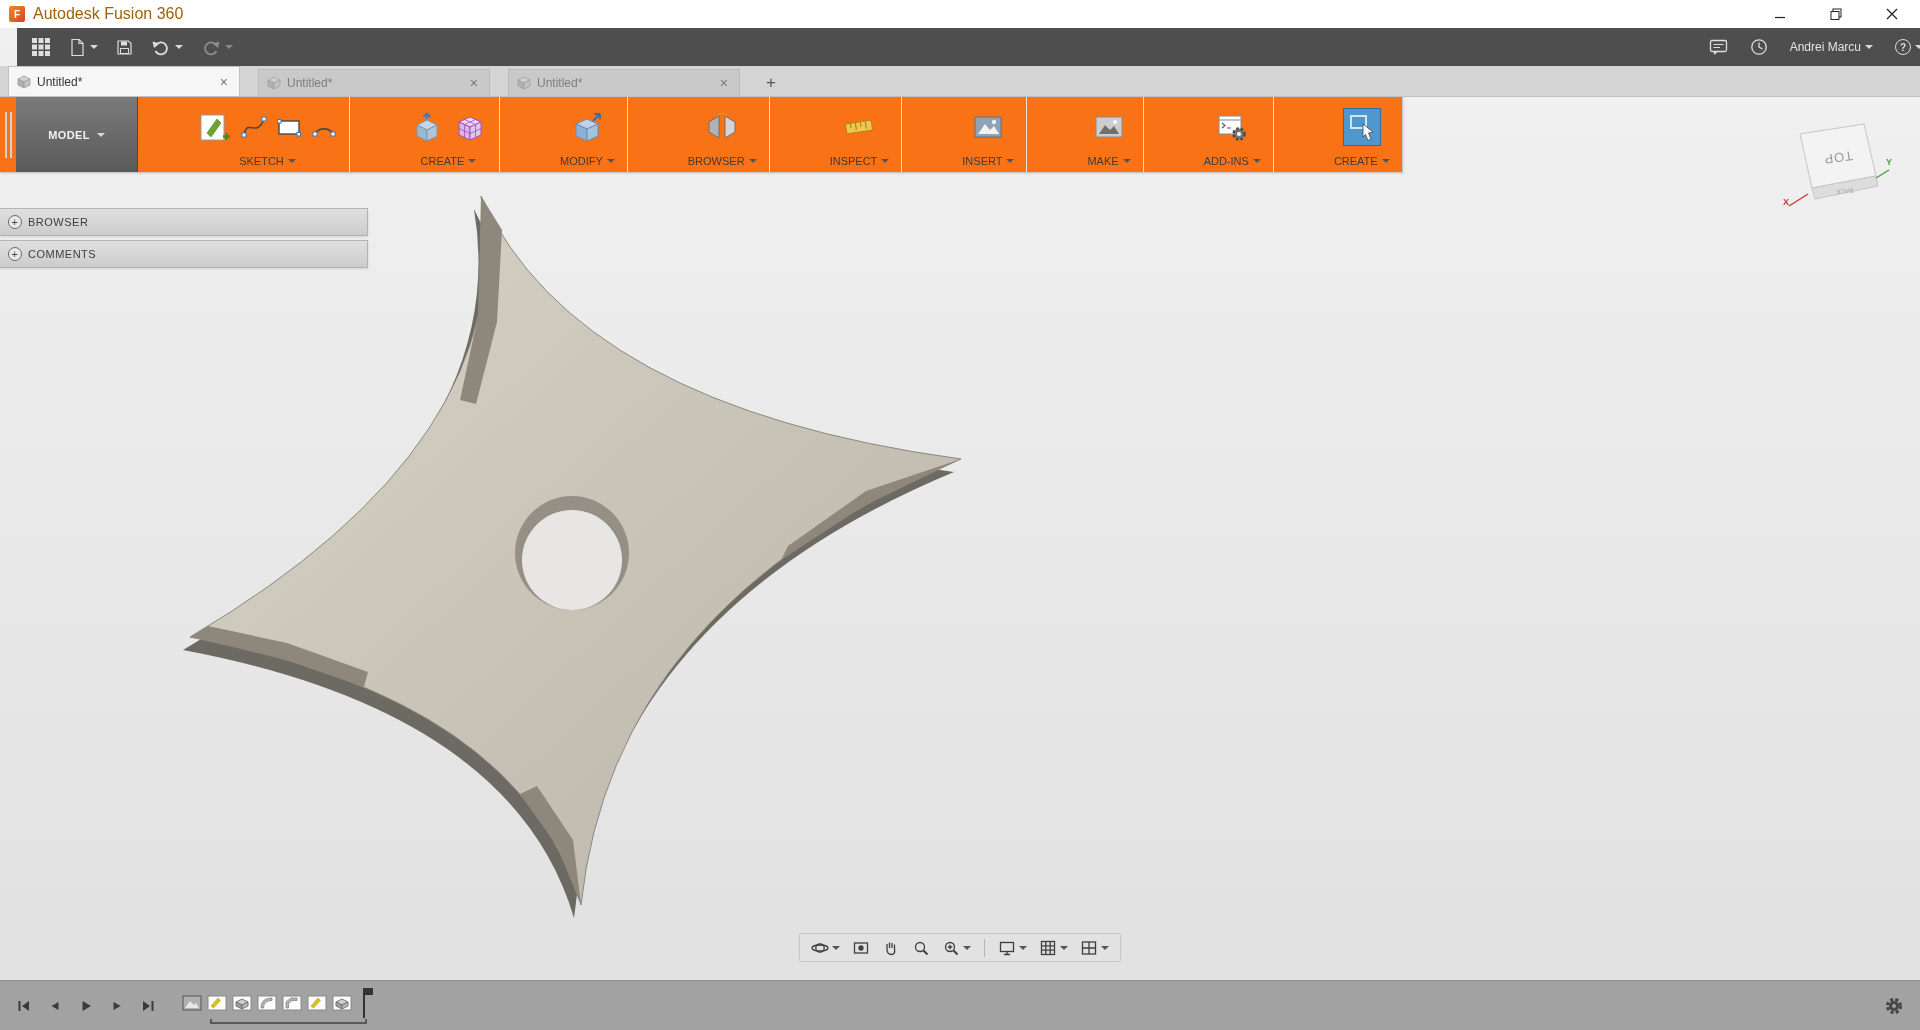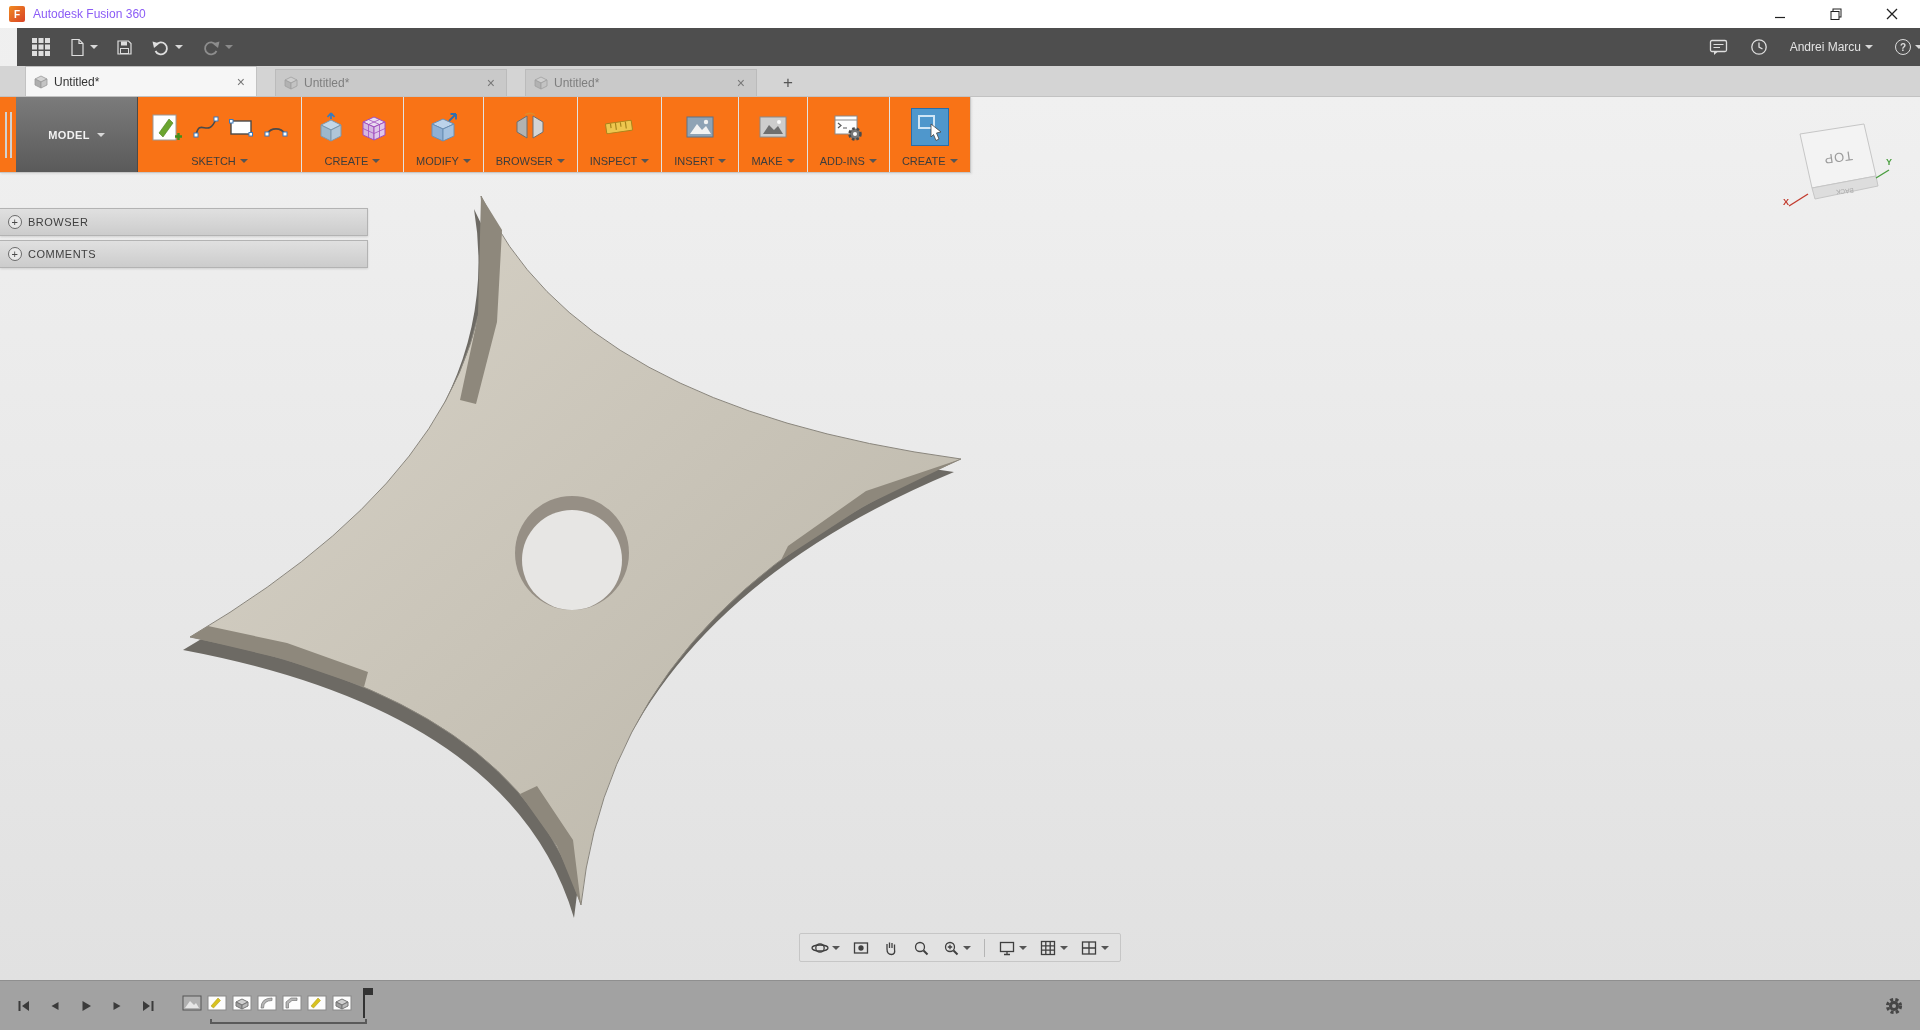--- a/index.html
+++ b/index.html
@@ -3,49 +3,49 @@
 <meta charset="utf-8">
 <style>
   * { box-sizing: border-box; margin: 0; padding: 0; }
   html, body { width: 1920px; height: 1030px; overflow: hidden; font-family: "Liberation Sans", sans-serif; }
   body { position: relative; background: linear-gradient(#f0f0f0, #e2e2e2); }
   svg { display: block; }
 
   
   .titlebar { position: absolute; top: 0; left: 0; width: 100%; height: 28px; background: #ffffff; display: flex; align-items: center; z-index: 50; }
   .app-logo { width: 16px; height: 16px; margin: 0 8px 0 9px; border-radius: 2px; background: linear-gradient(135deg, #f08a21, #d94226); color: #fff; font-size: 10px; font-weight: bold; display: flex; align-items: center; justify-content: center; }
-  .titlebar-title { font-size: 12px; color: #8b5cf6; }
+  .titlebar-title { font-size: 16px; color: #a16207; }
   .win-controls { margin-left: auto; display: flex; height: 100%; }
   .win-btn { width: 56px; height: 100%; display: flex; align-items: center; justify-content: center; cursor: default; }
 
   
   .appbar { position: absolute; top: 28px; left: 17px; width: 100%; height: 38px; background: #4e4e4e; display: flex; align-items: center; padding: 8px 14px; z-index: 50; }
   .appbar .abtn { display: flex; align-items: center; gap: 4px; margin-right: 18px; }
   .appbar .right { margin-left: auto; display: flex; align-items: center; gap: 22px; }
   .caret { width: 0; height: 0; border-left: 4px solid transparent; border-right: 4px solid transparent; border-top: 4px solid #555; display: inline-block; }
   .caret.light { border-top-color: #d8d8d8; }
   .caret.dim { border-top-color: #8a8a8a; }
   .username { color: #e3e3e3; font-size: 12px; }
   .help-circle { width: 16px; height: 16px; border-radius: 50%; border: 1.5px solid #dcdcdc; color: #dcdcdc; font-size: 10px; font-weight: bold; display: flex; align-items: center; justify-content: center; }
 
   
-  .tabbar { position: absolute; top: 66px; left: 0; width: 100%; height: 31px; background: #d4d4d4; display: flex; align-items: flex-end; padding-left: 25px; z-index: 50; border-bottom: 1px solid #c2c2c2; }
+  .tabbar { position: absolute; top: 66px; left: 0; width: 100%; height: 31px; background: #d4d4d4; display: flex; align-items: flex-end; padding-left: 8px; z-index: 50; border-bottom: 1px solid #c2c2c2; }
   .tab { width: 232px; height: 27px; display: flex; align-items: center; padding: 0 8px; margin-right: 18px; background: #c9c9c9; border: 1px solid #bbbbbb; border-bottom: none; font-size: 12px; color: #7e7e7e; }
   .tab.active { background: #f6f6f6; height: 30px; color: #333; border-color: #c2c2c2; }
   .tab-cube { margin-right: 6px; opacity: .85; }
   .tab-label { flex: 1; white-space: nowrap; overflow: hidden; }
   .tab-close { color: #777; font-size: 14px; padding: 0 3px; }
   .tab-add { font-size: 17px; color: #555; padding: 0 8px 3px; }
 
   
   .ribbon { position: absolute; top: 97px; left: 0; height: 76px; background: #f97316; display: flex; align-items: stretch; z-index: 45; border-bottom: 1px solid #c7c7c7; border-right: 1px solid #c7c7c7; box-shadow: 1px 1px 2px rgba(0,0,0,.08); }
   .grip { width: 16px; display: flex; align-items: center; justify-content: center; }
   .grip-lines { width: 7px; height: 46px; border-left: 2px solid #d2d2d2; border-right: 2px solid #d2d2d2; }
   .model-btn { width: 122px; background: linear-gradient(#7b7b7b, #5a5a5a); color: #f2f2f2; font-size: 11px; font-weight: bold; letter-spacing: .4px; display: flex; align-items: center; justify-content: center; gap: 7px; border-right: 1px solid #4a4a4a; }
-  .group { display: flex; flex-direction: column; align-items: center; justify-content: space-between; padding: 5px 12px 5px; border-right: 1px solid #e2e2e2; }
+  .group { display: flex; flex-direction: column; align-items: center; justify-content: space-between; padding: 5px 12px 5px; border-right: 1px solid #e2e2e2; margin-left: 48px; }
   .gicons { display: flex; align-items: center; gap: 9px; flex: 1; }
   .glabel { display: flex; align-items: center; gap: 4px; font-size: 11px; color: #3d3d3d; padding-top: 3px; }
   .tool { display: flex; align-items: center; justify-content: center; }
   .tool.active-tool { width: 38px; height: 38px; background: #4f97cc; border: 1px solid #2a6da8; }
 
   
   .canvas { position: absolute; top: 97px; left: 0; width: 1920px; height: 883px; background: linear-gradient(#f0f0f0, #e1e1e1); z-index: 1; }
   .model-svg { position: absolute; top: 0; left: 0; width: 1920px; height: 1030px; z-index: 5; pointer-events: none; }
 
   

